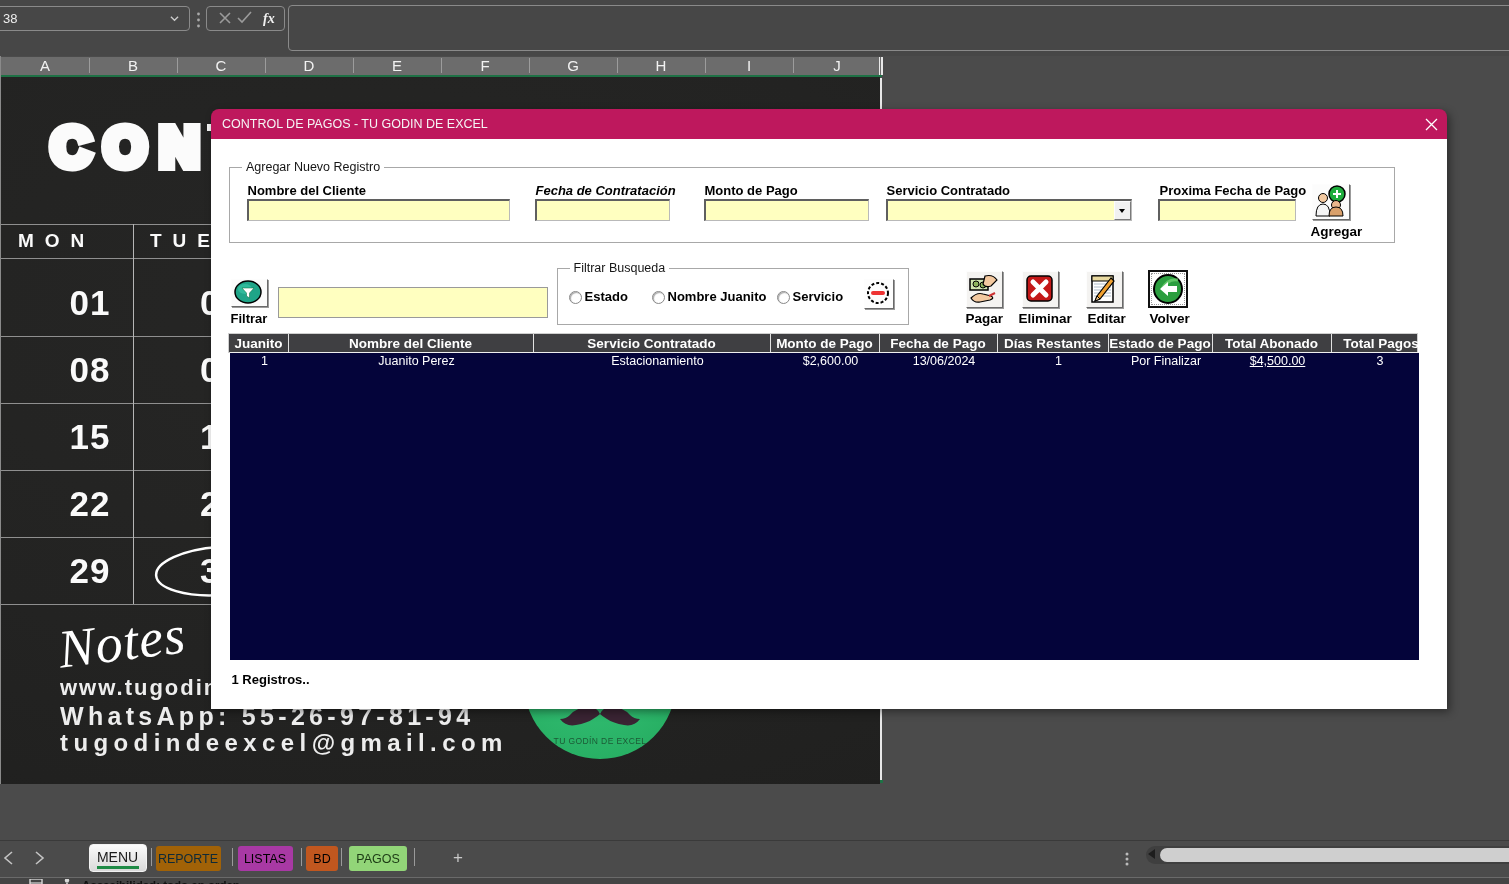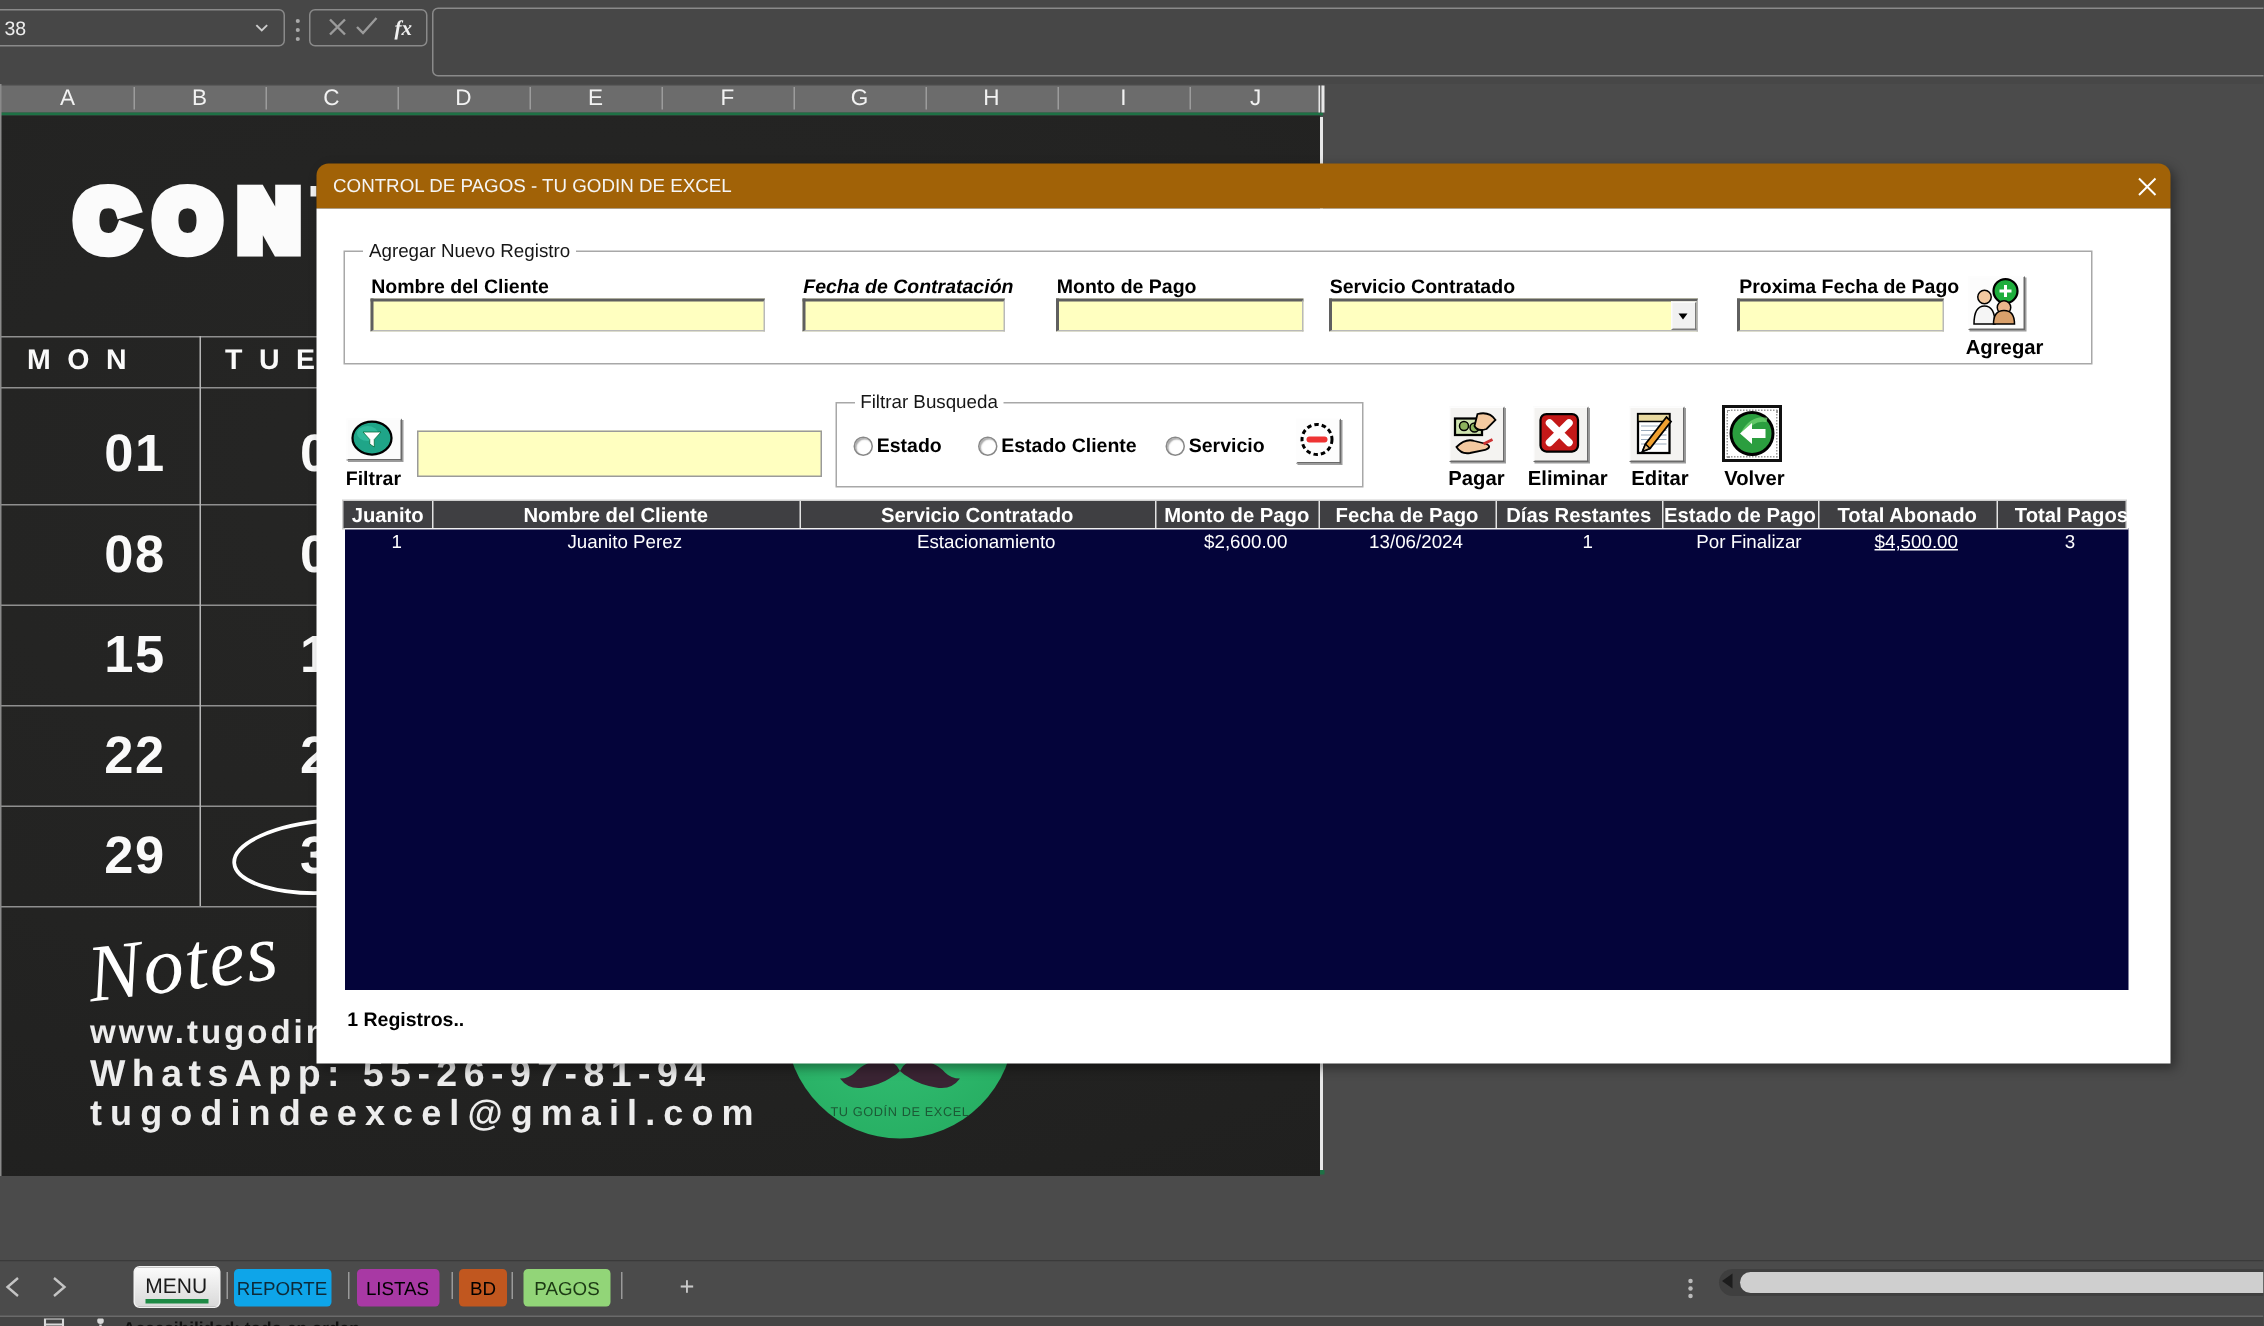--- a/index.html
+++ b/index.html
@@ -44,21 +44,21 @@
   
   #tabline{left:0;top:840px;width:1509px;height:1px;background:#3a3a3a;}
   #tabbar{left:0;top:841px;width:1509px;height:36px;background:#4b4b4b;}
   #statline{left:0;top:877px;width:1509px;height:1px;background:#6a6a6a;}
   #statbar{left:0;top:878px;width:1509px;height:6px;background:#444;}
   .tab{position:absolute;top:4.5px;height:25px;border-radius:3px;color:#000000;font-size:12.5px;
        text-align:center;line-height:26px;padding:0 12px;}
   .tsep{position:absolute;top:7px;width:1px;height:18px;background:#9a9a9a;}
   
   #dlg{left:210.5px;top:109px;width:1236px;height:599.5px;filter:drop-shadow(3px 3px 4px rgba(0,0,0,0.4));}
-  #dtitle{position:absolute;left:0;top:0;width:100%;height:30px;background:#a16207;border-radius:8px 8px 0 0;}
+  #dtitle{position:absolute;left:0;top:0;width:100%;height:30px;background:#be185d;border-radius:8px 8px 0 0;}
   #dtitle .t{position:absolute;left:11.5px;top:8px;color:#f5f5f5;font-size:12.5px;}
   #dbody{position:absolute;left:0;top:30px;width:100%;height:569.5px;background:#fff;}
   .grp{position:absolute;border:1px solid #a8a8a8;}
   .grp .glab{position:absolute;top:-8px;left:12px;background:#fff;padding:0 4px;font-size:12.5px;color:#161616;}
   .blab{position:absolute;font-weight:bold;font-size:13px;color:#000;}
   .yfield{position:absolute;background:#FFFFC0;border-style:solid;
           border-color:#5f5f5f #b9b9b9 #b9b9b9 #5f5f5f;border-width:2px 1px 1px 2px;}
   .btn3d{position:absolute;background:#f4f3f1;border-style:solid;
          border-color:#fdfdfd #6a6a6a #6a6a6a #fdfdfd;border-width:1.5px;
          box-shadow:1px 1px 0 #9b9b9b;}
@@ -170,21 +170,21 @@
 <div class="abs" id="tabline"></div>
 <div class="abs" id="tabbar">
   <svg style="position:absolute;left:3px;top:10px;" width="44" height="14">
     <path d="M9 1 L2 7 L9 13" stroke="#c4c4c4" stroke-width="1.6" fill="none"></path>
     <path d="M33 1 L40 7 L33 13" stroke="#c4c4c4" stroke-width="1.6" fill="none"></path>
   </svg>
   <div class="tab" id="tmenu" style="left:88.5px;top:3px;width:56px;padding:0;background:linear-gradient(#fbfbfb,#d9d9d9);color:#1a1a1a;border:1.5px solid #f2f2f2;border-radius:4px;font-size:14px;height:26px;line-height:25px;">MENU
     <div style="position:absolute;left:7px;right:7px;bottom:2px;height:3px;background:#1E8A45;"></div>
   </div>
   <div class="tsep" style="left:150.5px;"></div>
-  <div class="tab" style="left:155.5px;width:65px;padding:0;background:#0ea5e9;color:#0e2a38;">REPORTE</div>
+  <div class="tab" style="left:155.5px;width:65px;padding:0;background:#a16207;color:#0e2a38;">REPORTE</div>
   <div class="tsep" style="left:232px;"></div>
   <div class="tab" style="left:237.5px;width:55px;padding:0;background:#A839A4;">LISTAS</div>
   <div class="tsep" style="left:300.5px;"></div>
   <div class="tab" style="left:306px;width:32px;padding:0;background:#C1571F;">BD</div>
   <div class="tsep" style="left:340.5px;"></div>
   <div class="tab" style="left:349px;width:58px;padding:0;background:#92D578;color:#1c3a14;">PAGOS</div>
   <div class="tsep" style="left:414px;"></div>
   <div style="position:absolute;left:453px;top:7px;color:#c9c9c9;font-size:17px;font-weight:normal;">+</div>
 
   <svg style="position:absolute;left:1124px;top:9px;" width="14" height="18">
@@ -255,21 +255,21 @@
     </div>
     <div class="blab" style="left:20px;top:172px;">Filtrar</div>
     <div class="yfield" style="left:67.5px;top:148px;width:268px;height:29px;border-width:1px;border-color:#9a9a9a;"></div>
 
     <div class="grp" style="left:346px;top:129px;width:350px;height:55px;">
       <div class="glab">Filtrar Busqueda</div>
     </div>
     <div class="radio" style="left:358px;top:152px;"></div>
     <div class="blab" style="left:374px;top:150px;">Estado</div>
     <div class="radio" style="left:441px;top:152px;"></div>
-    <div class="blab" style="left:457px;top:150px;">Estado Cliente</div>
+    <div class="blab" style="left:457px;top:150px;">Nombre Juanito</div>
     <div class="radio" style="left:566px;top:152px;"></div>
     <div class="blab" style="left:582px;top:150px;">Servicio</div>
     <div class="btn3d" style="left:653px;top:140px;width:28px;height:28px;background:#fdfdfd;">
       <svg width="26" height="26" viewBox="0 0 26 26">
         <circle cx="13" cy="13" r="10" fill="none" stroke="#000" stroke-width="2" stroke-dasharray="3 2"></circle>
         <rect x="6" y="11" width="14" height="4" rx="2" fill="#e33"></rect>
       </svg>
     </div>
 
     <div class="btn3d" style="left:755px;top:132px;width:35px;height:35px;">

